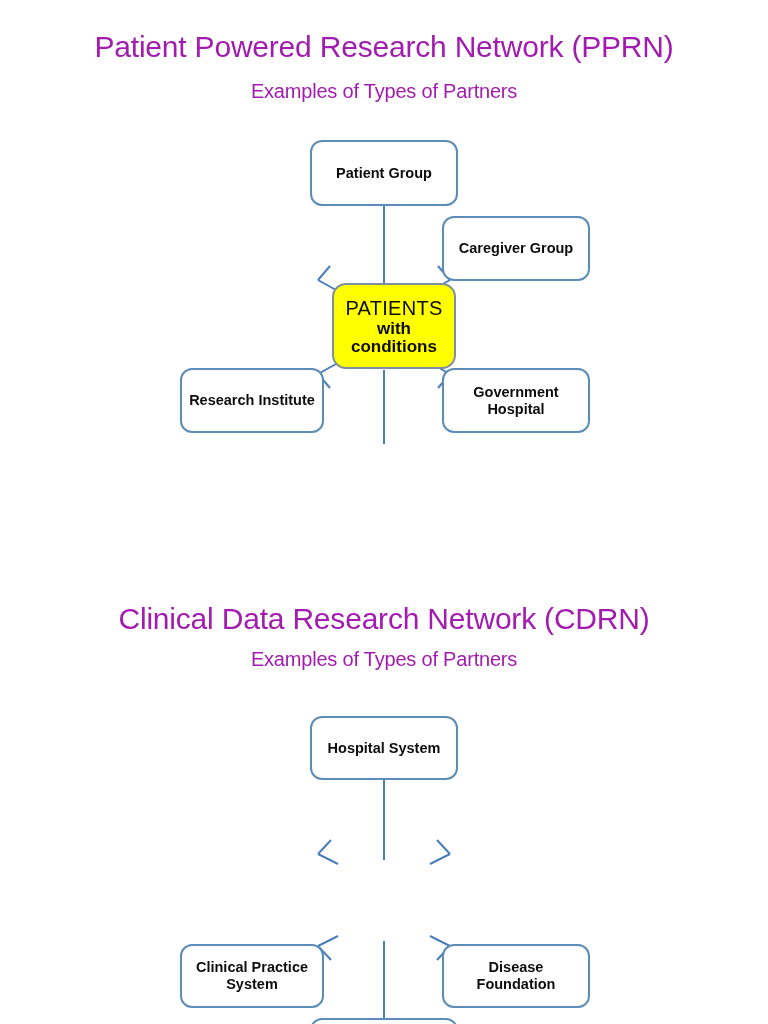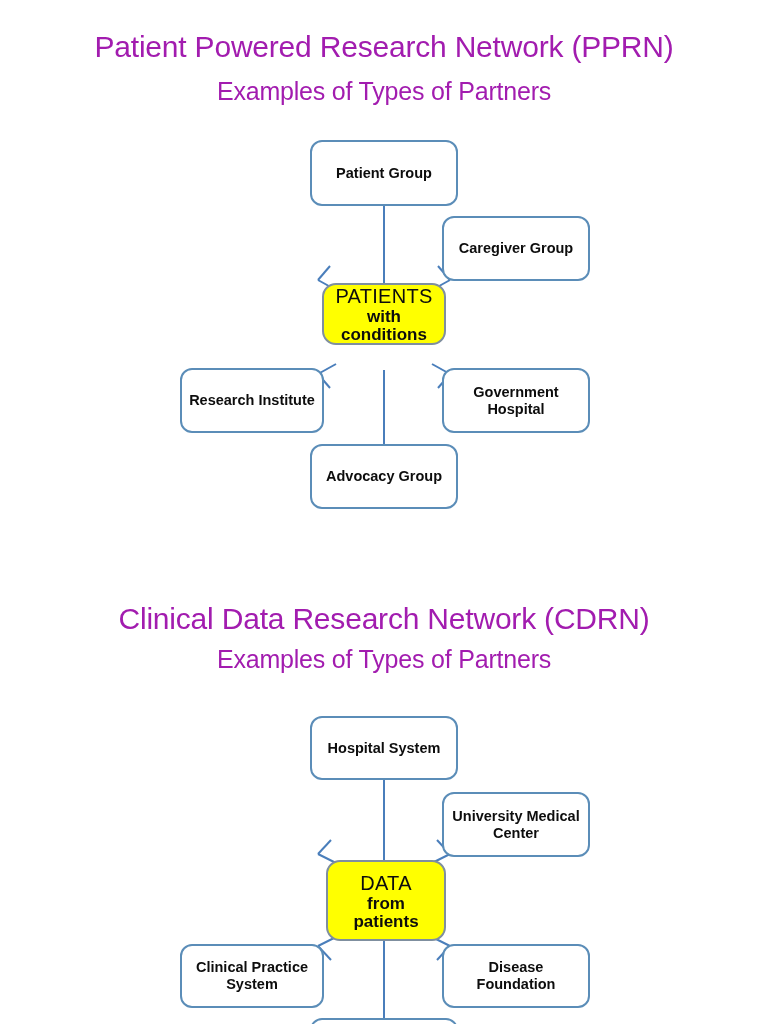--- a/index.html
+++ b/index.html
@@ -23,21 +23,21 @@
     text-align: center;
     color: #a21caf;
     font-weight: normal;
     letter-spacing: -0.2px;
   }
   .title-main {
     font-size: 30px;
     line-height: 34px;
   }
   .title-sub {
-    font-size: 25px;
+    font-size: 20px;
     line-height: 26px;
   }
 
   #pprn-title   { top: 30px; }
   #pprn-sub     { top: 78px; }
   #cdrn-title   { top: 602px; }
   #cdrn-sub     { top: 646px; }
 
   
   .diagram { position: absolute; left: 0; width: 768px; }
@@ -117,36 +117,33 @@
 
     <div class="node" style="left:310px; top:10px; width:148px; height:66px;">
       <span>Patient Group</span>
     </div>
 
 
     <div class="node" style="left:442px; top:86px; width:148px; height:65px;">
       <span>Caregiver Group</span>
     </div>
 
-    <div class="node center" style="left:322px; top:153px; width:124px; height:62px;align-items:center;">
+    <div class="node center" style="left:332px; top:153px; width:124px; height:86px;align-items:center;">
       <span class="big">PATIENTS</span>
       <span class="small">with conditions</span>
     </div>
 
     <div class="node" style="left:180px; top:238px; width:144px; height:65px;">
       <span>Research Institute</span>
     </div>
 
     <div class="node" style="left:442px; top:238px; width:148px; height:65px;">
       <span>Government Hospital</span>
     </div>
 
-    <div class="node" style="left:310px; top:314px; width:148px; height:65px;">
-      <span>Advocacy Group</span>
-    </div>
   </div>
 
   <div class="section-title title-main" id="cdrn-title">Clinical Data Research Network (CDRN)</div>
   <div class="section-title title-sub" id="cdrn-sub">Examples of Types of Partners</div>
 
   <div class="diagram" id="cdrn-diagram">
     <svg class="connectors" viewBox="0 0 768 318">
       <line x1="384" y1="74" x2="384" y2="154" stroke="#4A7EBB" stroke-width="2"></line>
       <line x1="384" y1="235" x2="384" y2="312" stroke="#4A7EBB" stroke-width="2"></line>
       <line x1="318" y1="148" x2="338" y2="158" stroke="#4A7EBB" stroke-width="2"></line>
@@ -157,28 +154,21 @@
       <line x1="318" y1="240" x2="331" y2="254" stroke="#4A7EBB" stroke-width="2"></line>
       <line x1="450" y1="240" x2="430" y2="230" stroke="#4A7EBB" stroke-width="2"></line>
       <line x1="450" y1="240" x2="437" y2="254" stroke="#4A7EBB" stroke-width="2"></line>
     </svg>
 
     <div class="node" style="left:310px; top:10px; width:148px; height:64px;">
       <span>Hospital System</span>
     </div>
 
 
-    <div class="node" style="left:442px; top:86px; width:148px; height:65px;">
-      <span>University Medical Center</span>
-    </div>
 
-    <div class="node center" style="left:326px; top:154px; width:120px; height:81px;">
-      <span class="big">DATA</span>
-      <span class="small">from patients</span>
-    </div>
 
     <div class="node" style="left:180px; top:238px; width:144px; height:64px;">
       <span>Clinical Practice System</span>
     </div>
 
     <div class="node" style="left:442px; top:238px; width:148px; height:64px;text-align:center;">
       <span>Disease Foundation</span>
     </div>
 
     <div class="node" style="left:310px; top:312px; width:148px; height:60px;">

